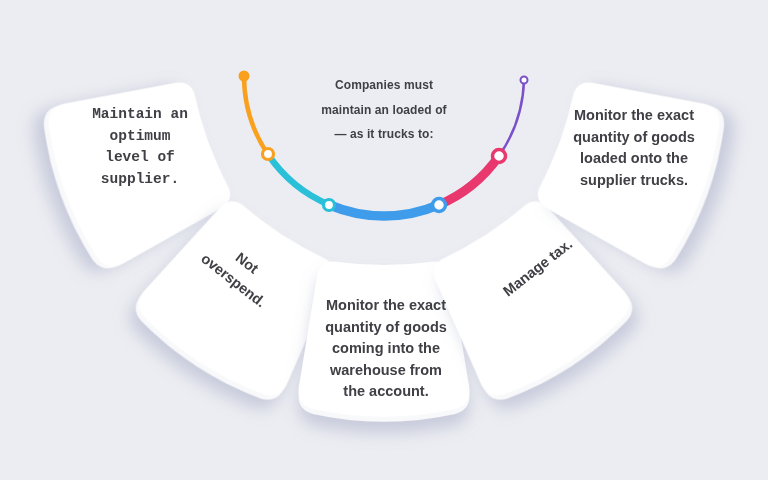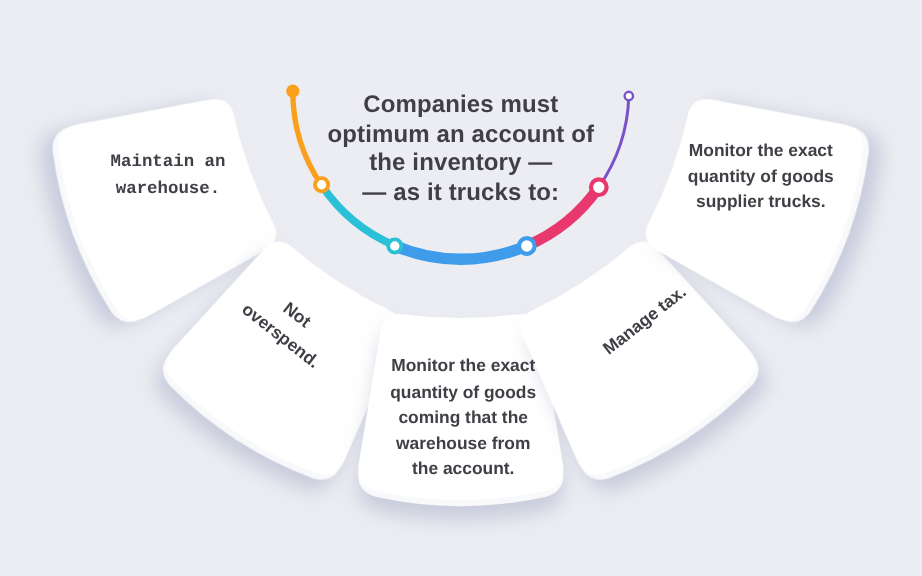--- a/index.html
+++ b/index.html
@@ -13,22 +13,22 @@
   svg.layer{position:absolute;left:0;top:0;}
   .txt{
     position:absolute;
     transform:translate(-50%,-50%);
     text-align:center;
     color:#3F3F45;
     font-weight:600;
     pointer-events:none;
   }
   .title{
-    left:384px;top:124px;
-    font-size:20px;line-height:24.5px;
+    left:384px;top:110px;
+    font-size:12px;line-height:24.5px;
     letter-spacing:0.1px;
   }
   .card-txt{font-size:14.5px;line-height:21.5px;}
   .title div,.card-txt div{white-space:nowrap;}
   .rot-p38{transform:translate(-50%,-50%) rotate(38deg);}
   .rot-m38{transform:translate(-50%,-50%) rotate(-38deg);}
   .pos-c1{left:140px;top:147px;font-family:Liberation Mono, monospace;}
   .pos-c2{left:240px;top:272px;}
   .pos-c3{left:386px;top:349px;}
   .pos-c4{left:538px;top:268px;}
@@ -75,46 +75,48 @@
     <circle cx="244" cy="76" r="5.5" fill="#F9A01F"></circle>
     <circle cx="268" cy="154" r="5.5" fill="#FFFFFF" stroke-width="3.2" stroke="#F9A01F"></circle>
     <circle cx="329" cy="205" r="5.5" fill="#FFFFFF" stroke-width="3.2" stroke="#29C0D8"></circle>
     <circle cx="439" cy="205" r="6.5" fill="#FFFFFF" stroke-width="3.5" stroke="#3E9CEA"></circle>
     <circle cx="499" cy="156" r="6.5" fill="#FFFFFF" stroke-width="3.5" stroke="#E8386D"></circle>
     <circle cx="524" cy="80" r="3.5" fill="#FFFFFF" stroke-width="2" stroke="#7B51C9"></circle>
   </svg>
 
   <div class="txt title">
     <div>Companies must</div>
-    <div>optimum an account of</div>
-    <div>the inventory —</div>
+    <div>maintain an loaded of</div>
     <div>— as it trucks to:</div>
   </div>
 
   <div class="txt card-txt pos-c1">
     <div>Maintain an</div>
-    <div>warehouse.</div>
+    <div>optimum</div>
+    <div>level of</div>
+    <div>supplier.</div>
   </div>
 
   <div class="txt card-txt pos-c2 rot-p38">
     <div>Not</div>
     <div>overspend.</div>
   </div>
 
   <div class="txt card-txt pos-c3">
     <div>Monitor the exact</div>
     <div>quantity of goods</div>
-    <div>coming that the</div>
+    <div>coming into the</div>
     <div>warehouse from</div>
     <div>the account.</div>
   </div>
 
   <div class="txt card-txt pos-c4 rot-m38">
     <div>Manage tax.</div>
   </div>
 
   <div class="txt card-txt pos-c5">
     <div>Monitor the exact</div>
     <div>quantity of goods</div>
+    <div>loaded onto the</div>
     <div>supplier trucks.</div>
   </div>
 
 </div>
 
 </body></html>

